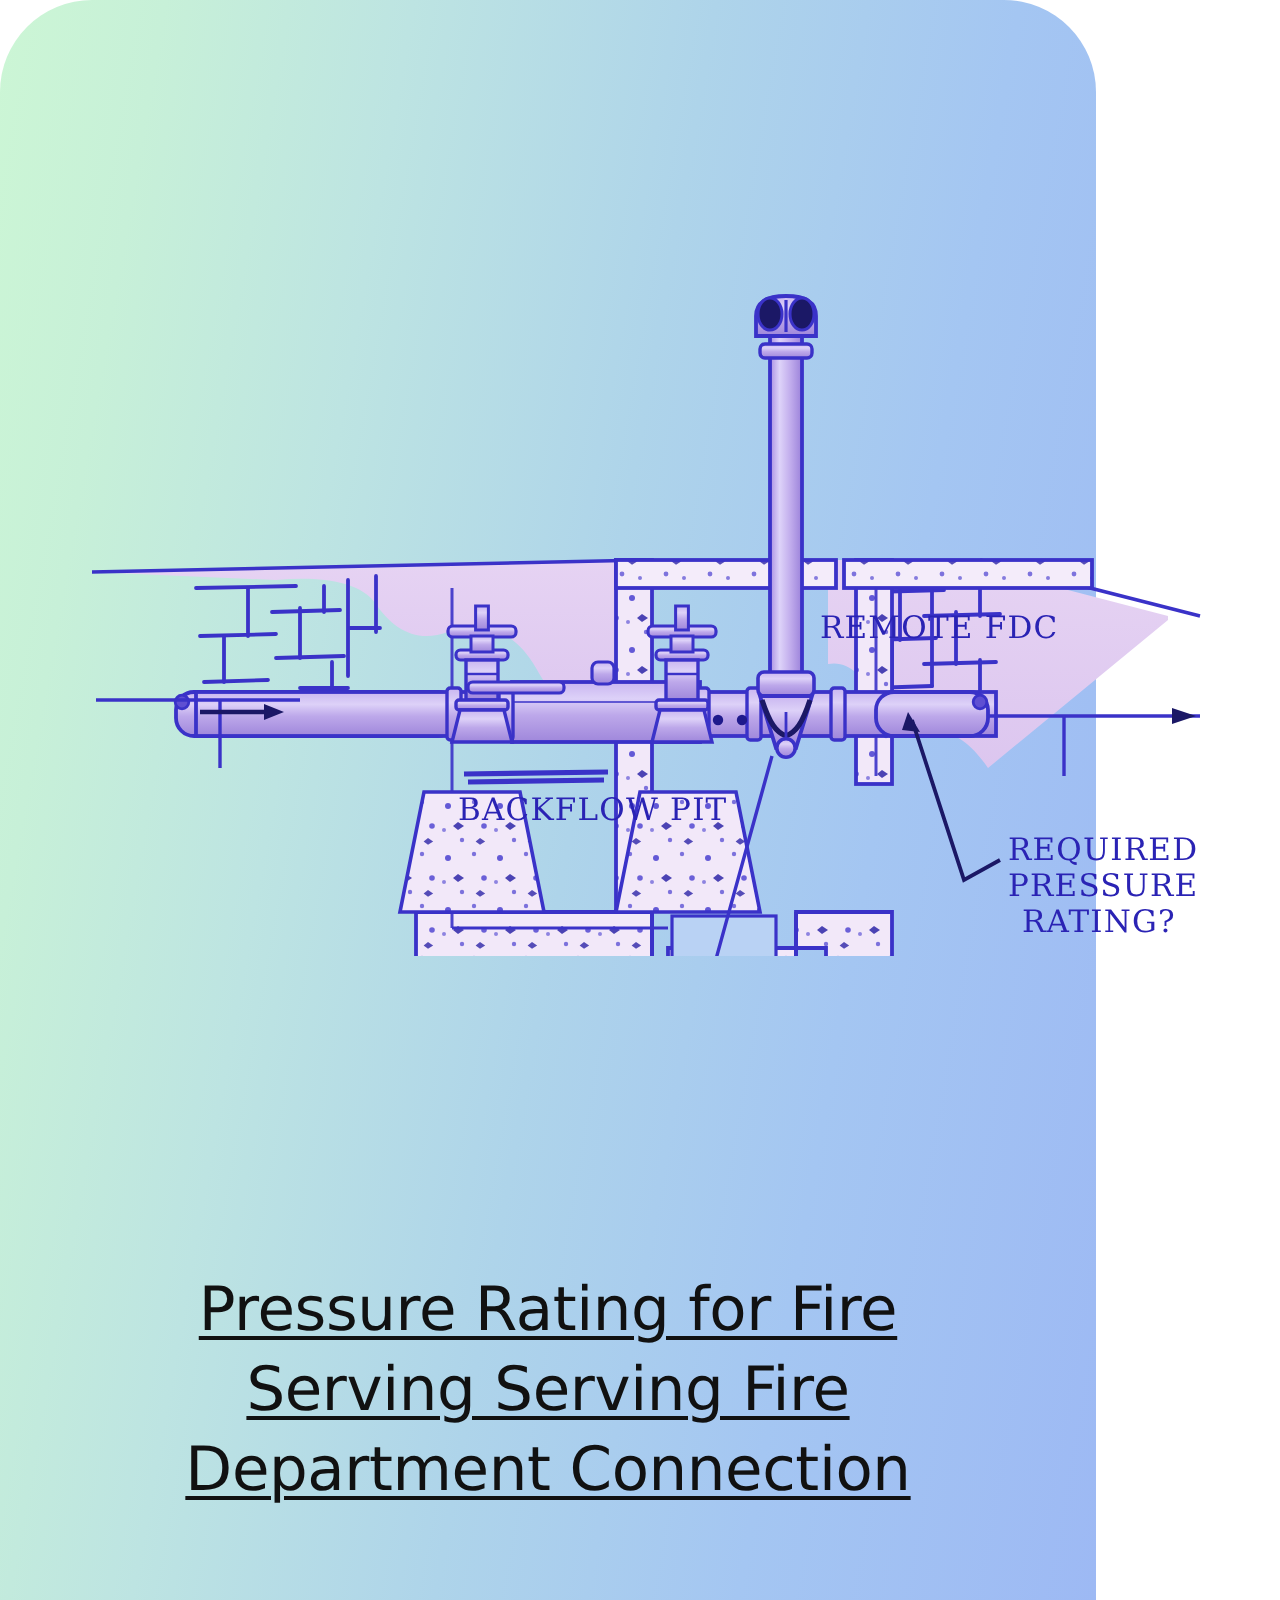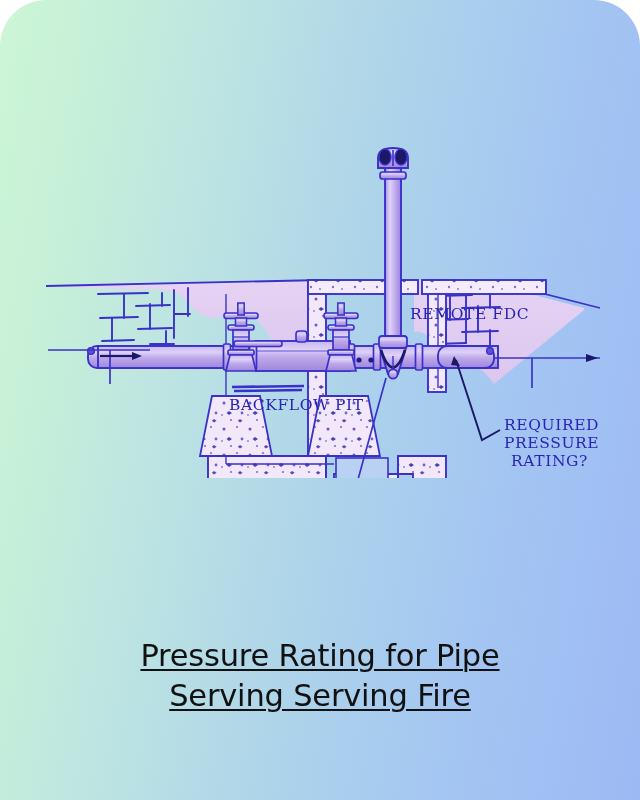--- a/index.html
+++ b/index.html
@@ -12,21 +12,21 @@
     width: 640px;
     height: 800px;
     overflow: hidden;
     background: #ffffff;
     font-family: "Liberation Sans", sans-serif;
   }
   #card {
     position: absolute;
     left: 0;
     top: 0;
-    width: 640px;
+    width: 548px;
     height: 800px;
     border-top-left-radius: 46px;
     border-top-right-radius: 46px;
     background: linear-gradient(100deg, #ccf6d5 0%, #c7f0d8 12%, #bde4e2 30%, #aed4ea 52%, #a4c6f2 74%, #9db9f4 100%);
   }
   #diagram-wrap {
     position: absolute;
     left: 38px;
     top: 138px;
     width: 570px;
@@ -278,18 +278,19 @@
           <text x="166" y="421">BALL DRIP ON</text>
           <text x="166" y="442">CHECK VALVE</text>
 
           <text x="444" y="393">TO FIRE SPRINKLER</text>
           <text x="480" y="412">SYSTEM</text>
         </g>
       </svg>
     </div>
 
     <div class="title-block">
-      <span class="title-line"><span class="u">Pressure Rating for Pipe</span></span>
+      <span class="title-line"><span class="u">Pressure Rating for Fire</span></span>
       <span class="title-line"><span class="u">Serving Serving Fire</span></span>
+      <span class="title-line"><span class="u">Department Connection</span></span>
     </div>
 
   </div>
 </div>
 
 </body></html>

